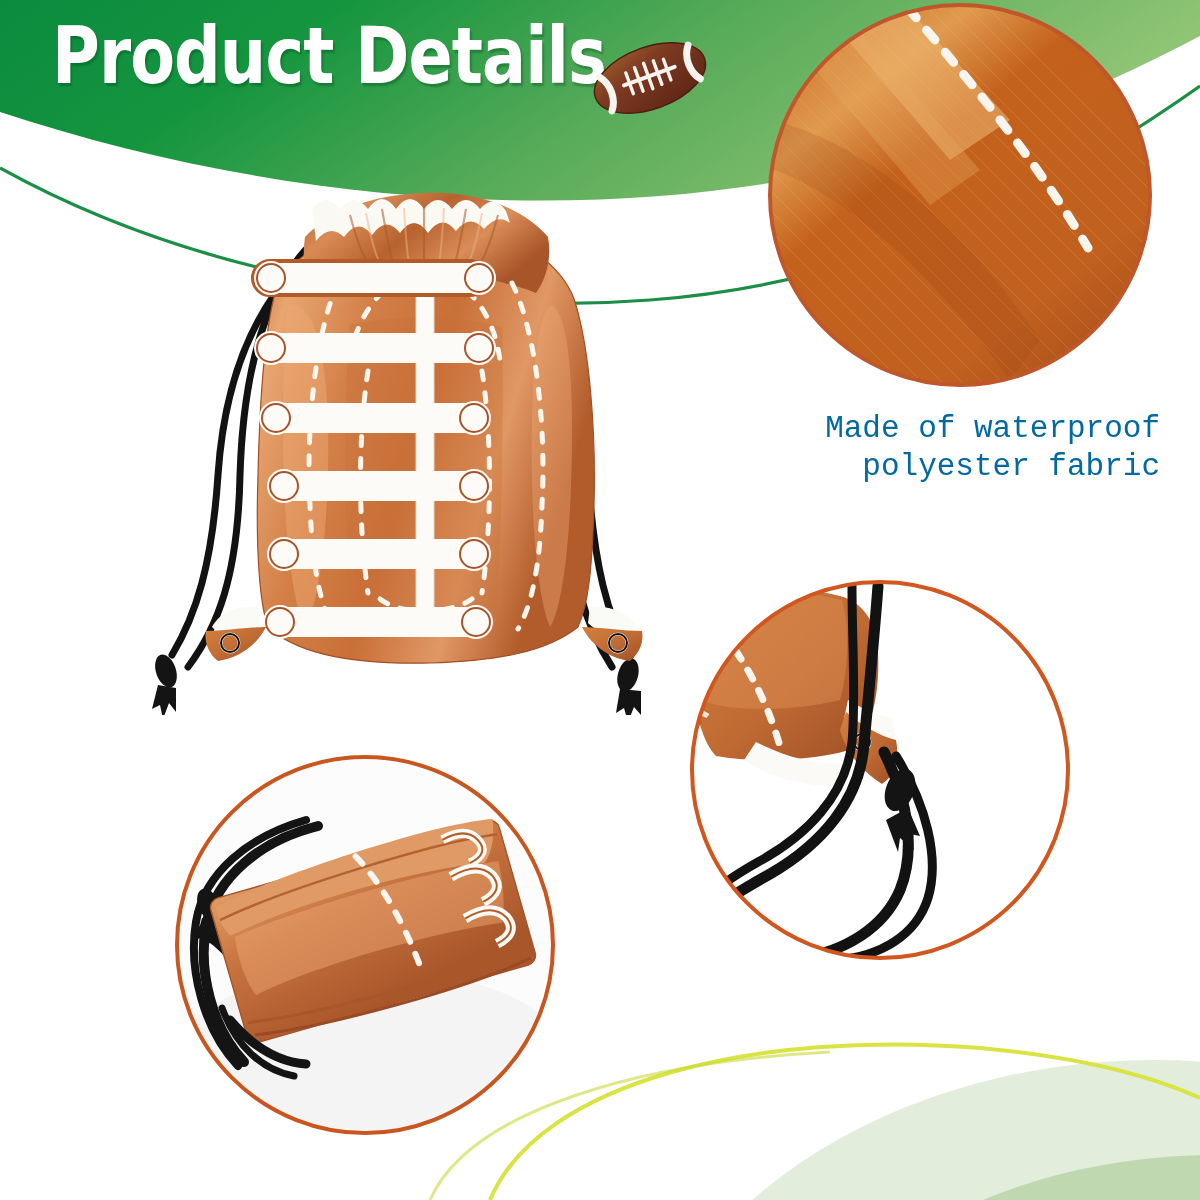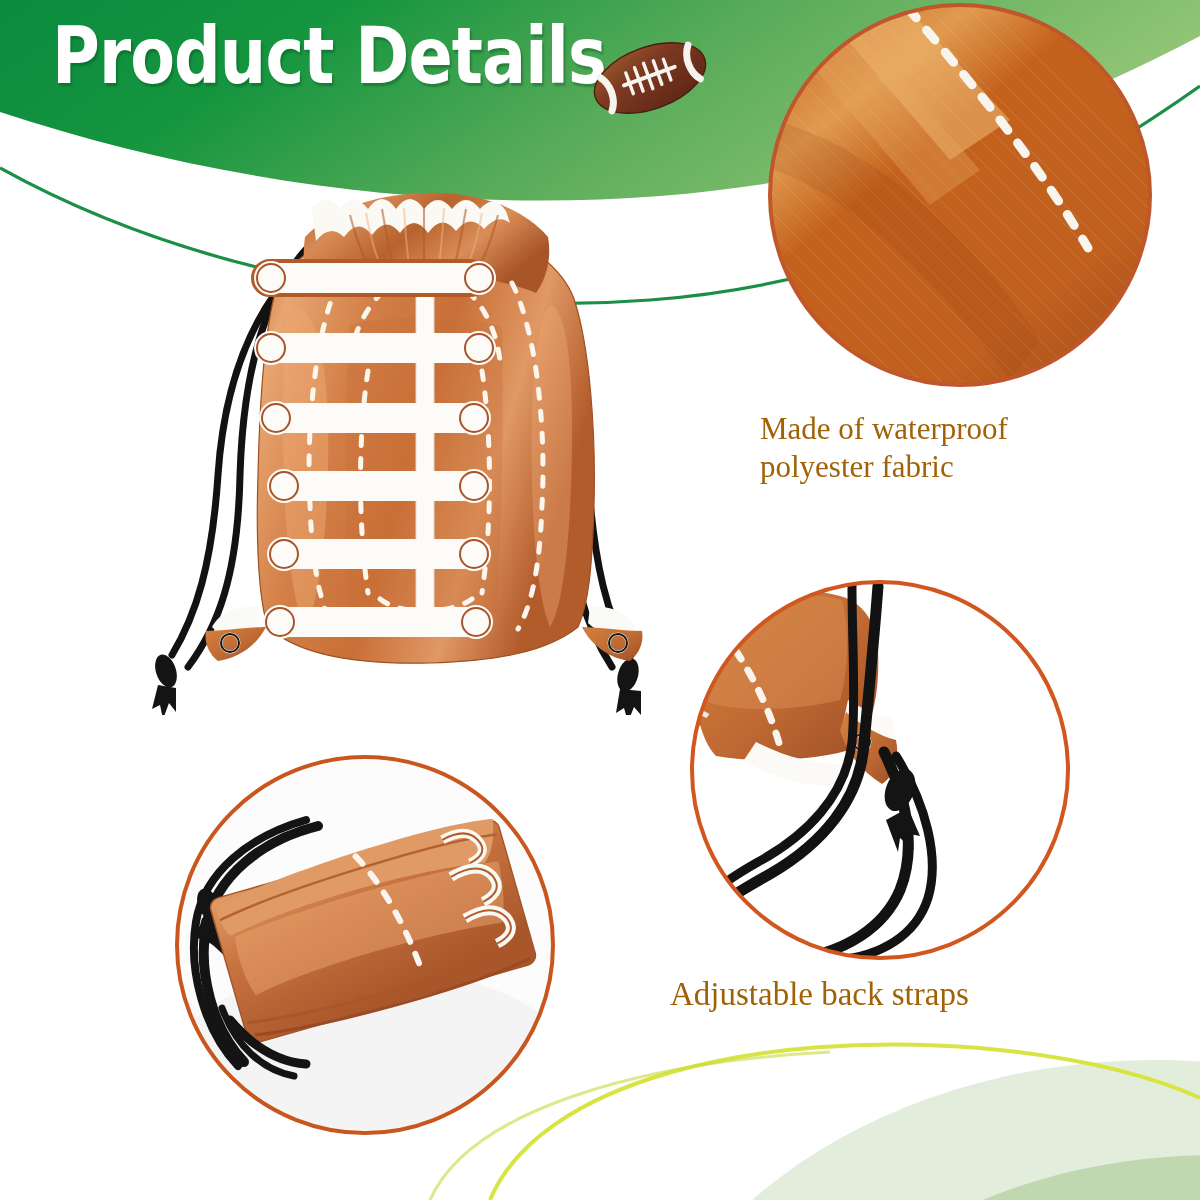--- a/index.html
+++ b/index.html
@@ -40,25 +40,25 @@
     letter-spacing: -1px;
     transform: scaleX(0.93);
     transform-origin: left center;
     white-space: nowrap;
     text-shadow: 2px 3px 2px rgba(0,70,25,0.35);
     z-index: 7;
   }
   
   .caption {
     position: absolute;
-    color: #a16207;
-    font-family: Liberation Serif, serif;
+    color: #0369a1;
+    font-family: Liberation Mono, monospace;
     font-size: 31px;
     line-height: 38px;
-    text-align: left;
+    text-align: right;
     white-space: pre-line;
     z-index: 8;
   }
   #caption-waterproof {
     left: 760px;
     top: 410px;
     width: 400px;
   }
   #caption-straps {
     left: 670px;
@@ -432,16 +432,15 @@
         <path d="M 230 1020 C 252 1046 278 1062 306 1064" stroke-width="9"></path>
         <path d="M 222 1008 C 236 1046 262 1070 294 1076" stroke-width="7"></path>
       </g>
     </g>
     <circle cx="365" cy="945" r="188" fill="none" stroke="#c9561f" stroke-width="4"></circle>
   </svg>
 
   <div class="caption" id="caption-waterproof">Made of waterproof
 polyester fabric</div>
 
-  <div class="caption" id="caption-straps">Adjustable back straps</div>
 
 
 </div>
 
 </body></html>

